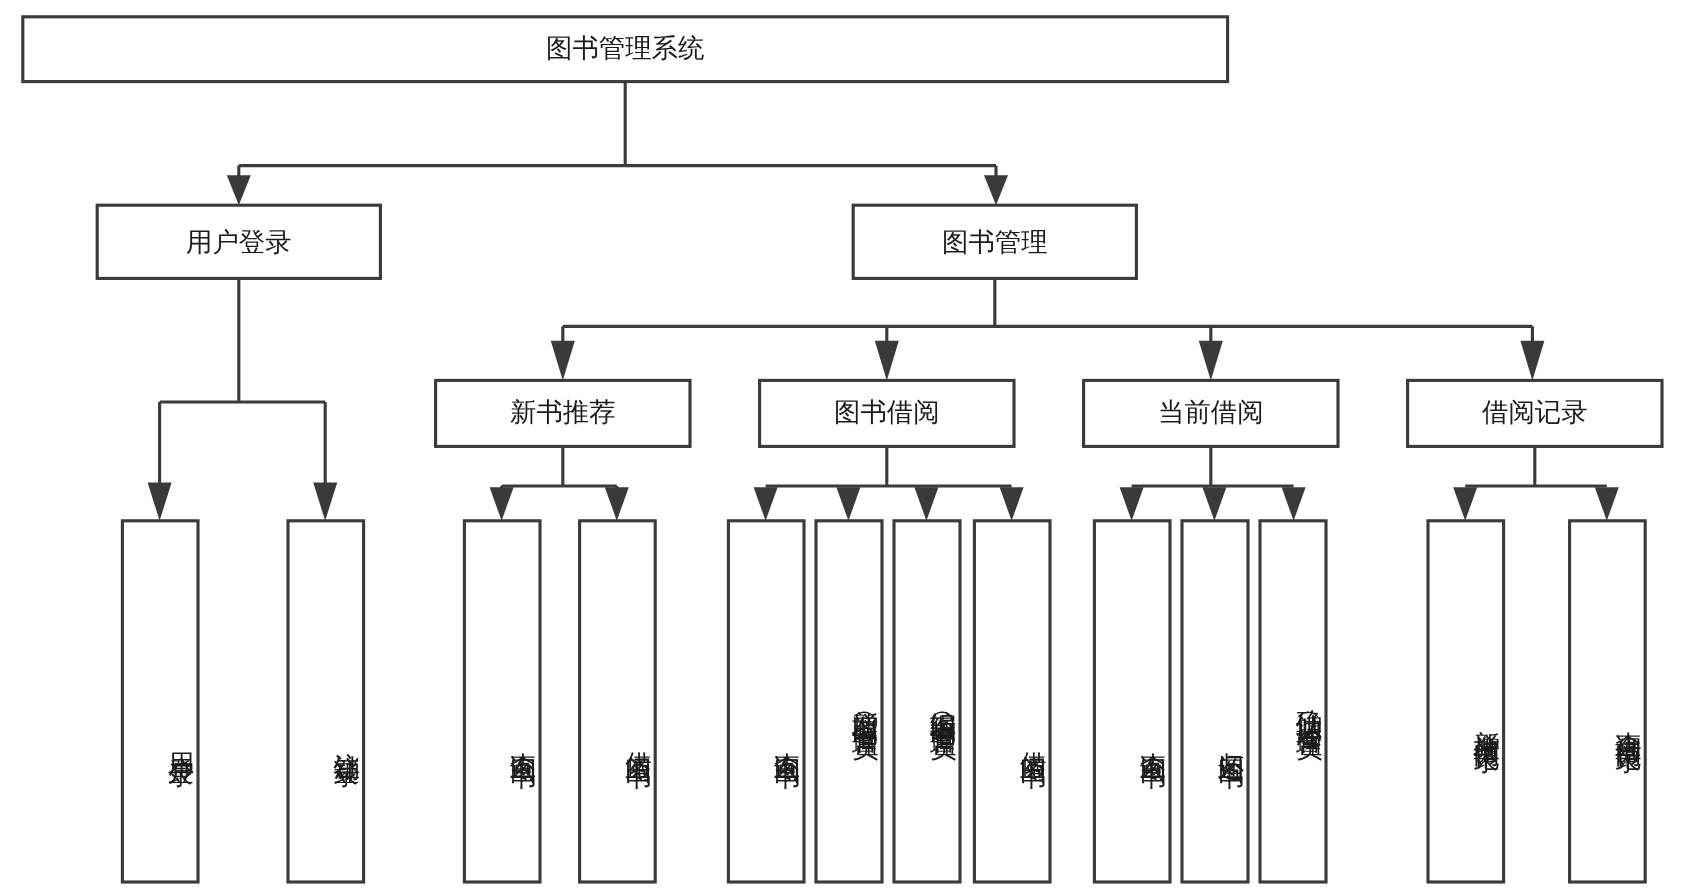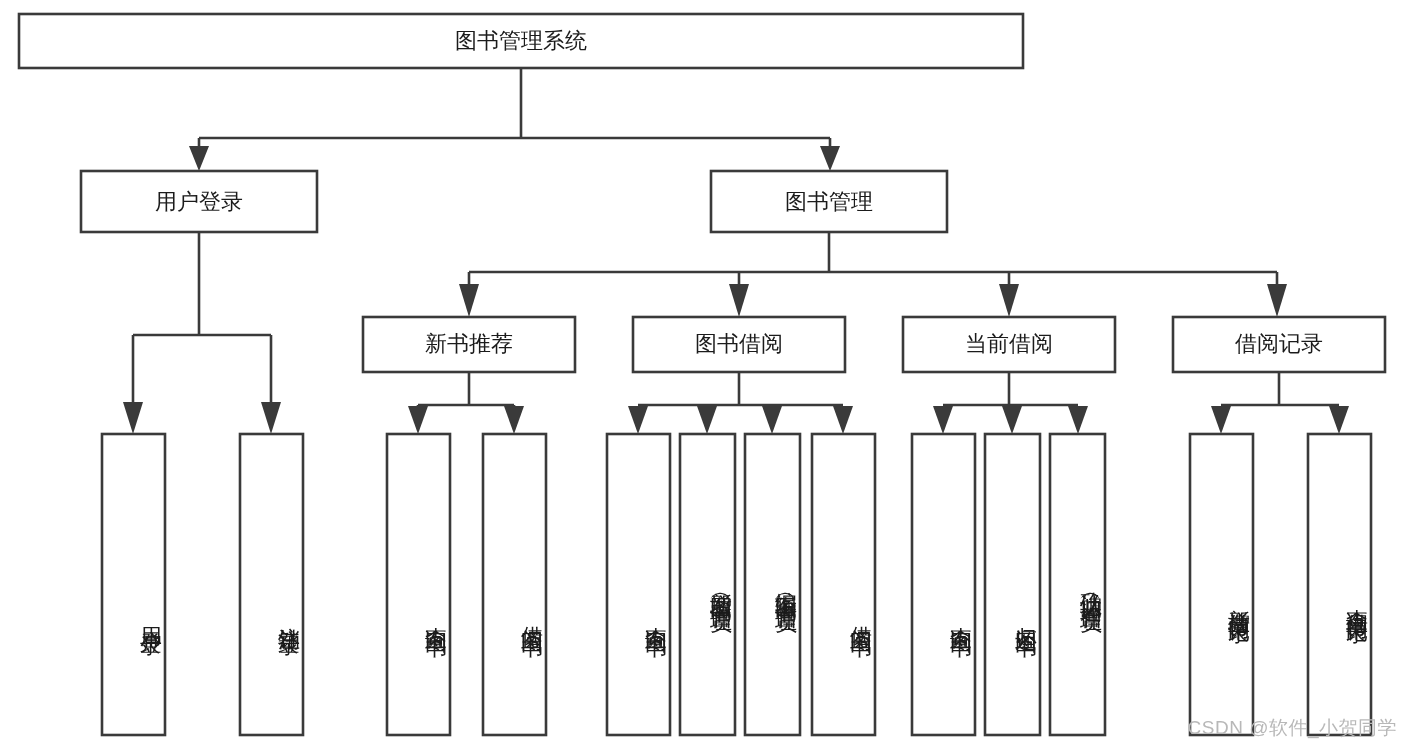--- a/index.html
+++ b/index.html
@@ -202,15 +202,14 @@
   <div class="leaf-label" style="left:607px; top:500px; width:63px; height:230px;">查询图书</div>
   <div class="leaf-label" style="left:680px; top:443px; width:55px; height:288px;">新增图书（管理员）</div>
   <div class="leaf-label" style="left:745px; top:443px; width:55px; height:288px;">编辑图书（管理员）</div>
   <div class="leaf-label" style="left:812px; top:500px; width:63px; height:230px;">借阅图书</div>
   <div class="leaf-label" style="left:912px; top:500px; width:63px; height:230px;">查询图书</div>
   <div class="leaf-label" style="left:985px; top:500px; width:55px; height:230px;">归还图书</div>
   <div class="leaf-label" style="left:1050px; top:443px; width:55px; height:288px;">确认归还（管理员）</div>
   <div class="leaf-label" style="left:1190px; top:470px; width:63px; height:260px;">新增借阅记录</div>
   <div class="leaf-label" style="left:1308px; top:470px; width:63px; height:260px;">查询借阅记录</div>
 
-  <div class="watermark">CSDN @软件_小贺同学</div>
 
 </div>
 
 </body></html>

